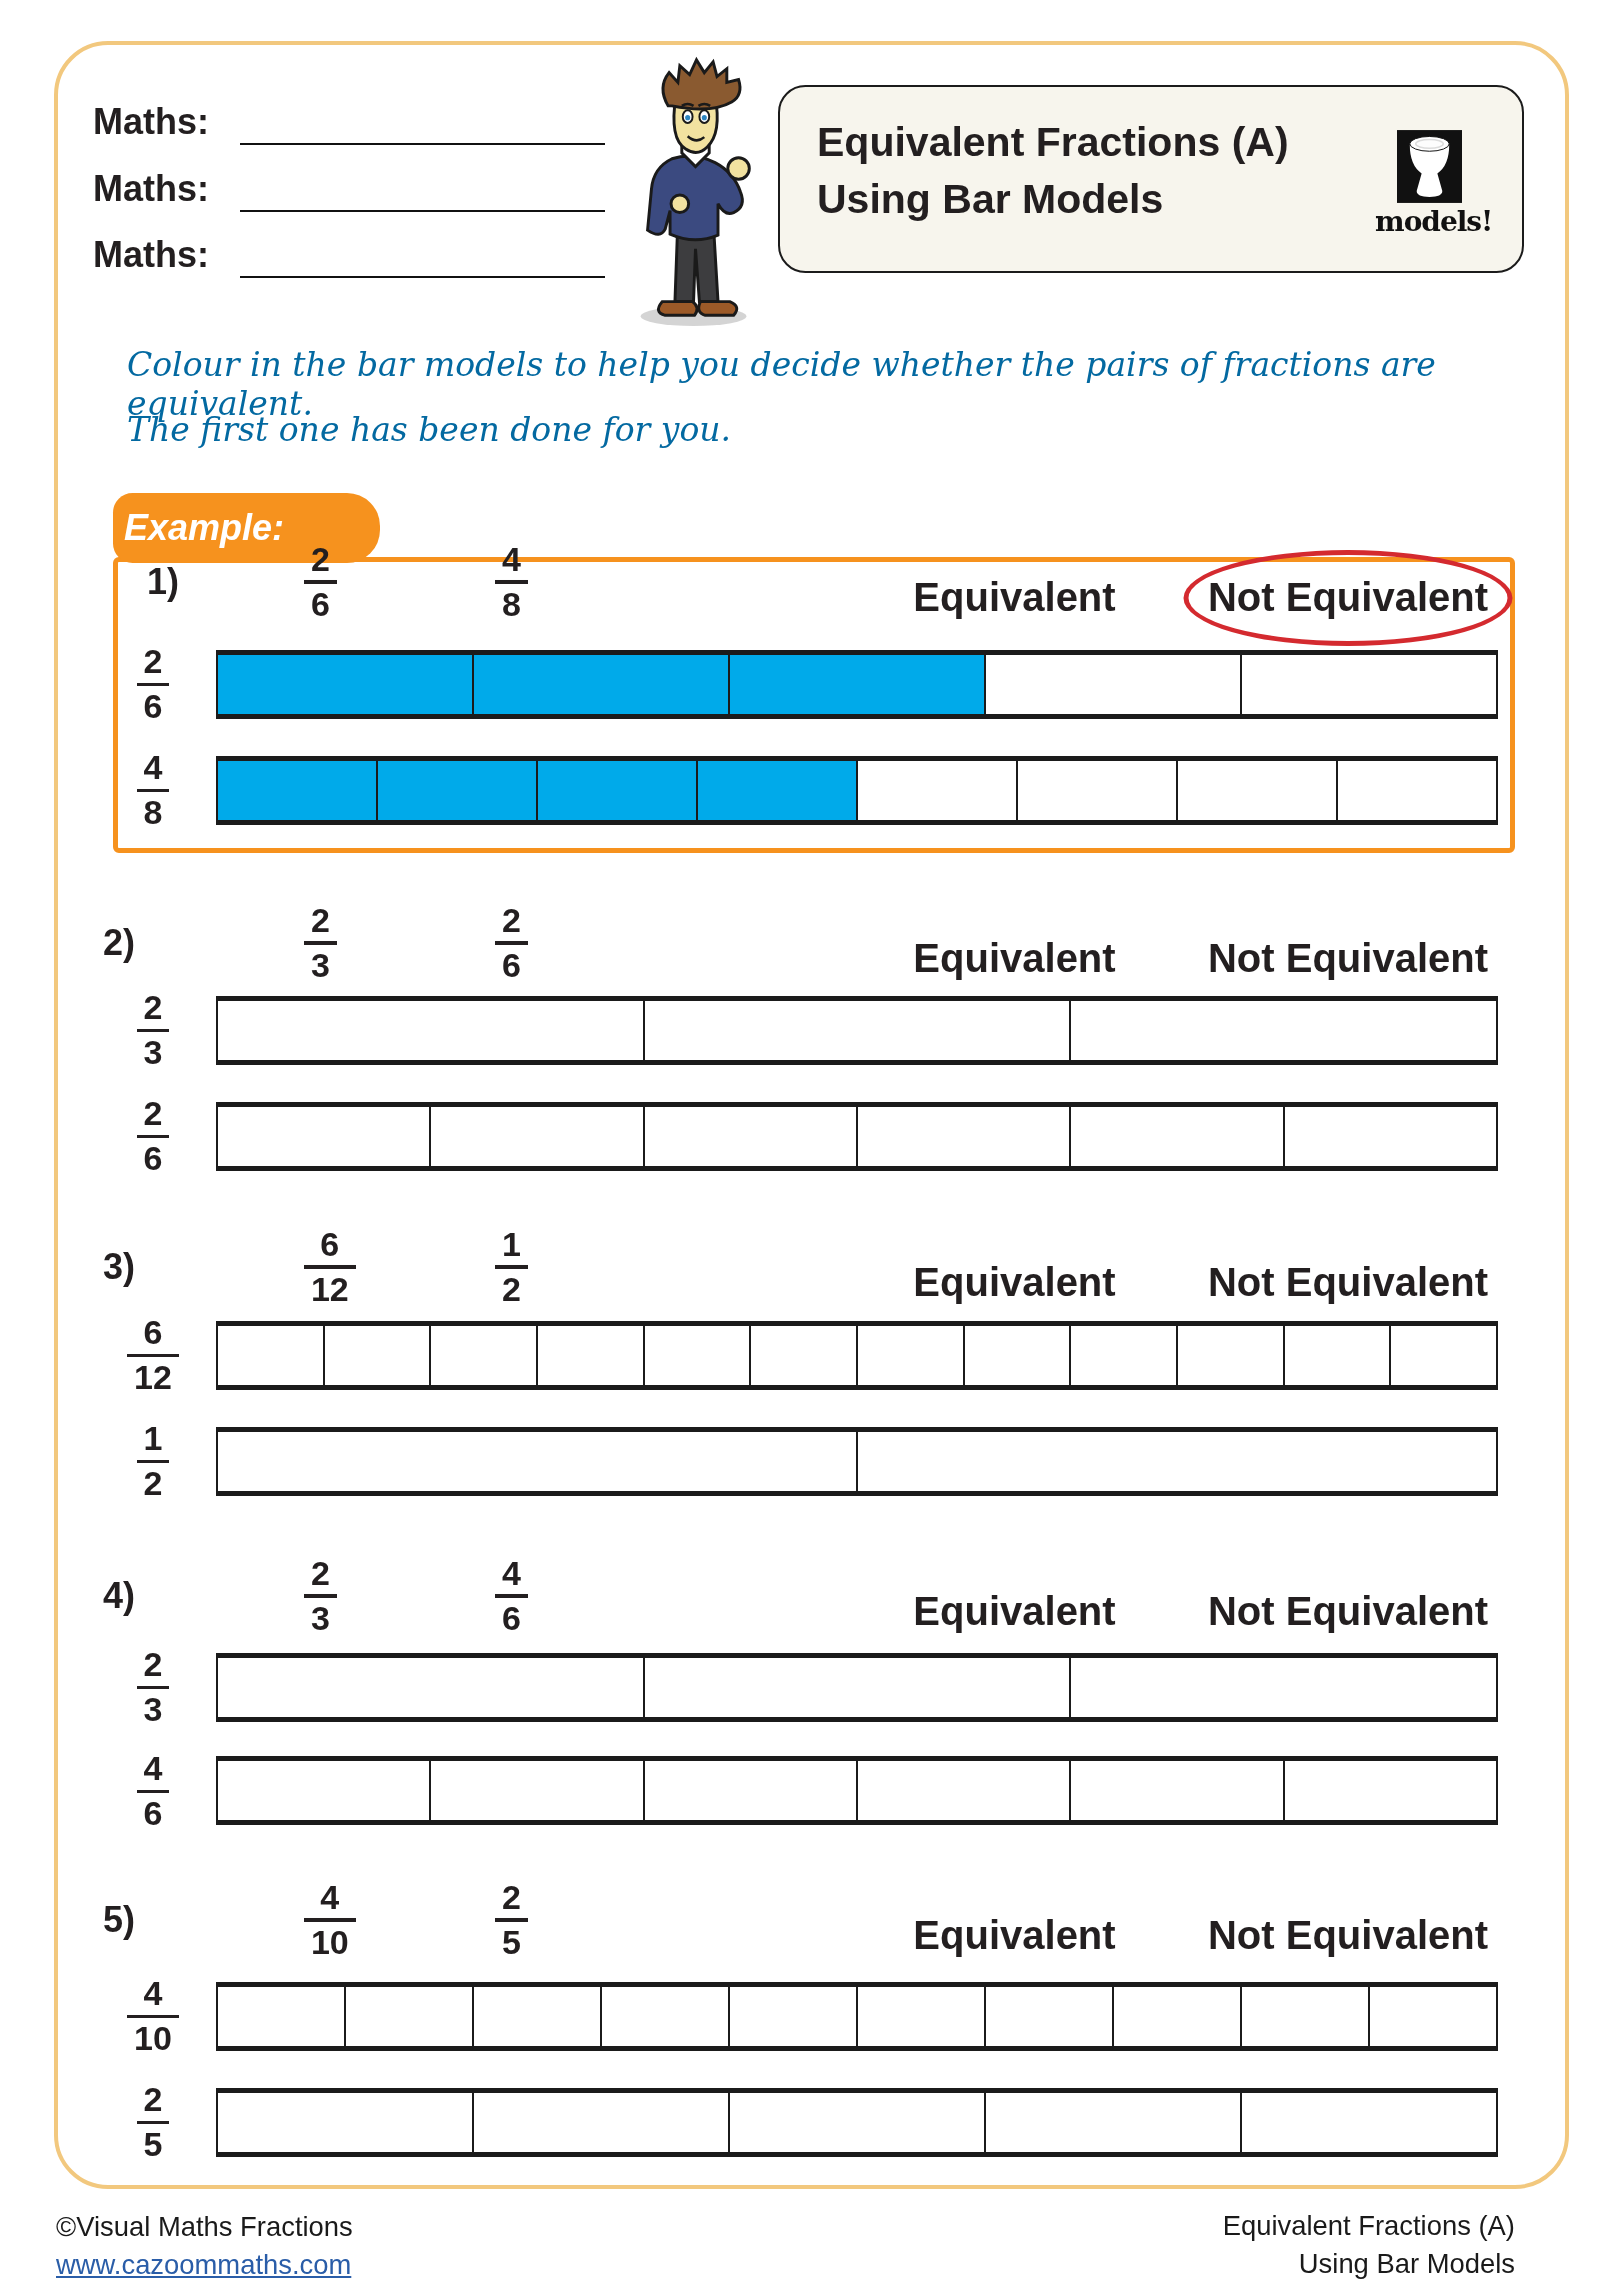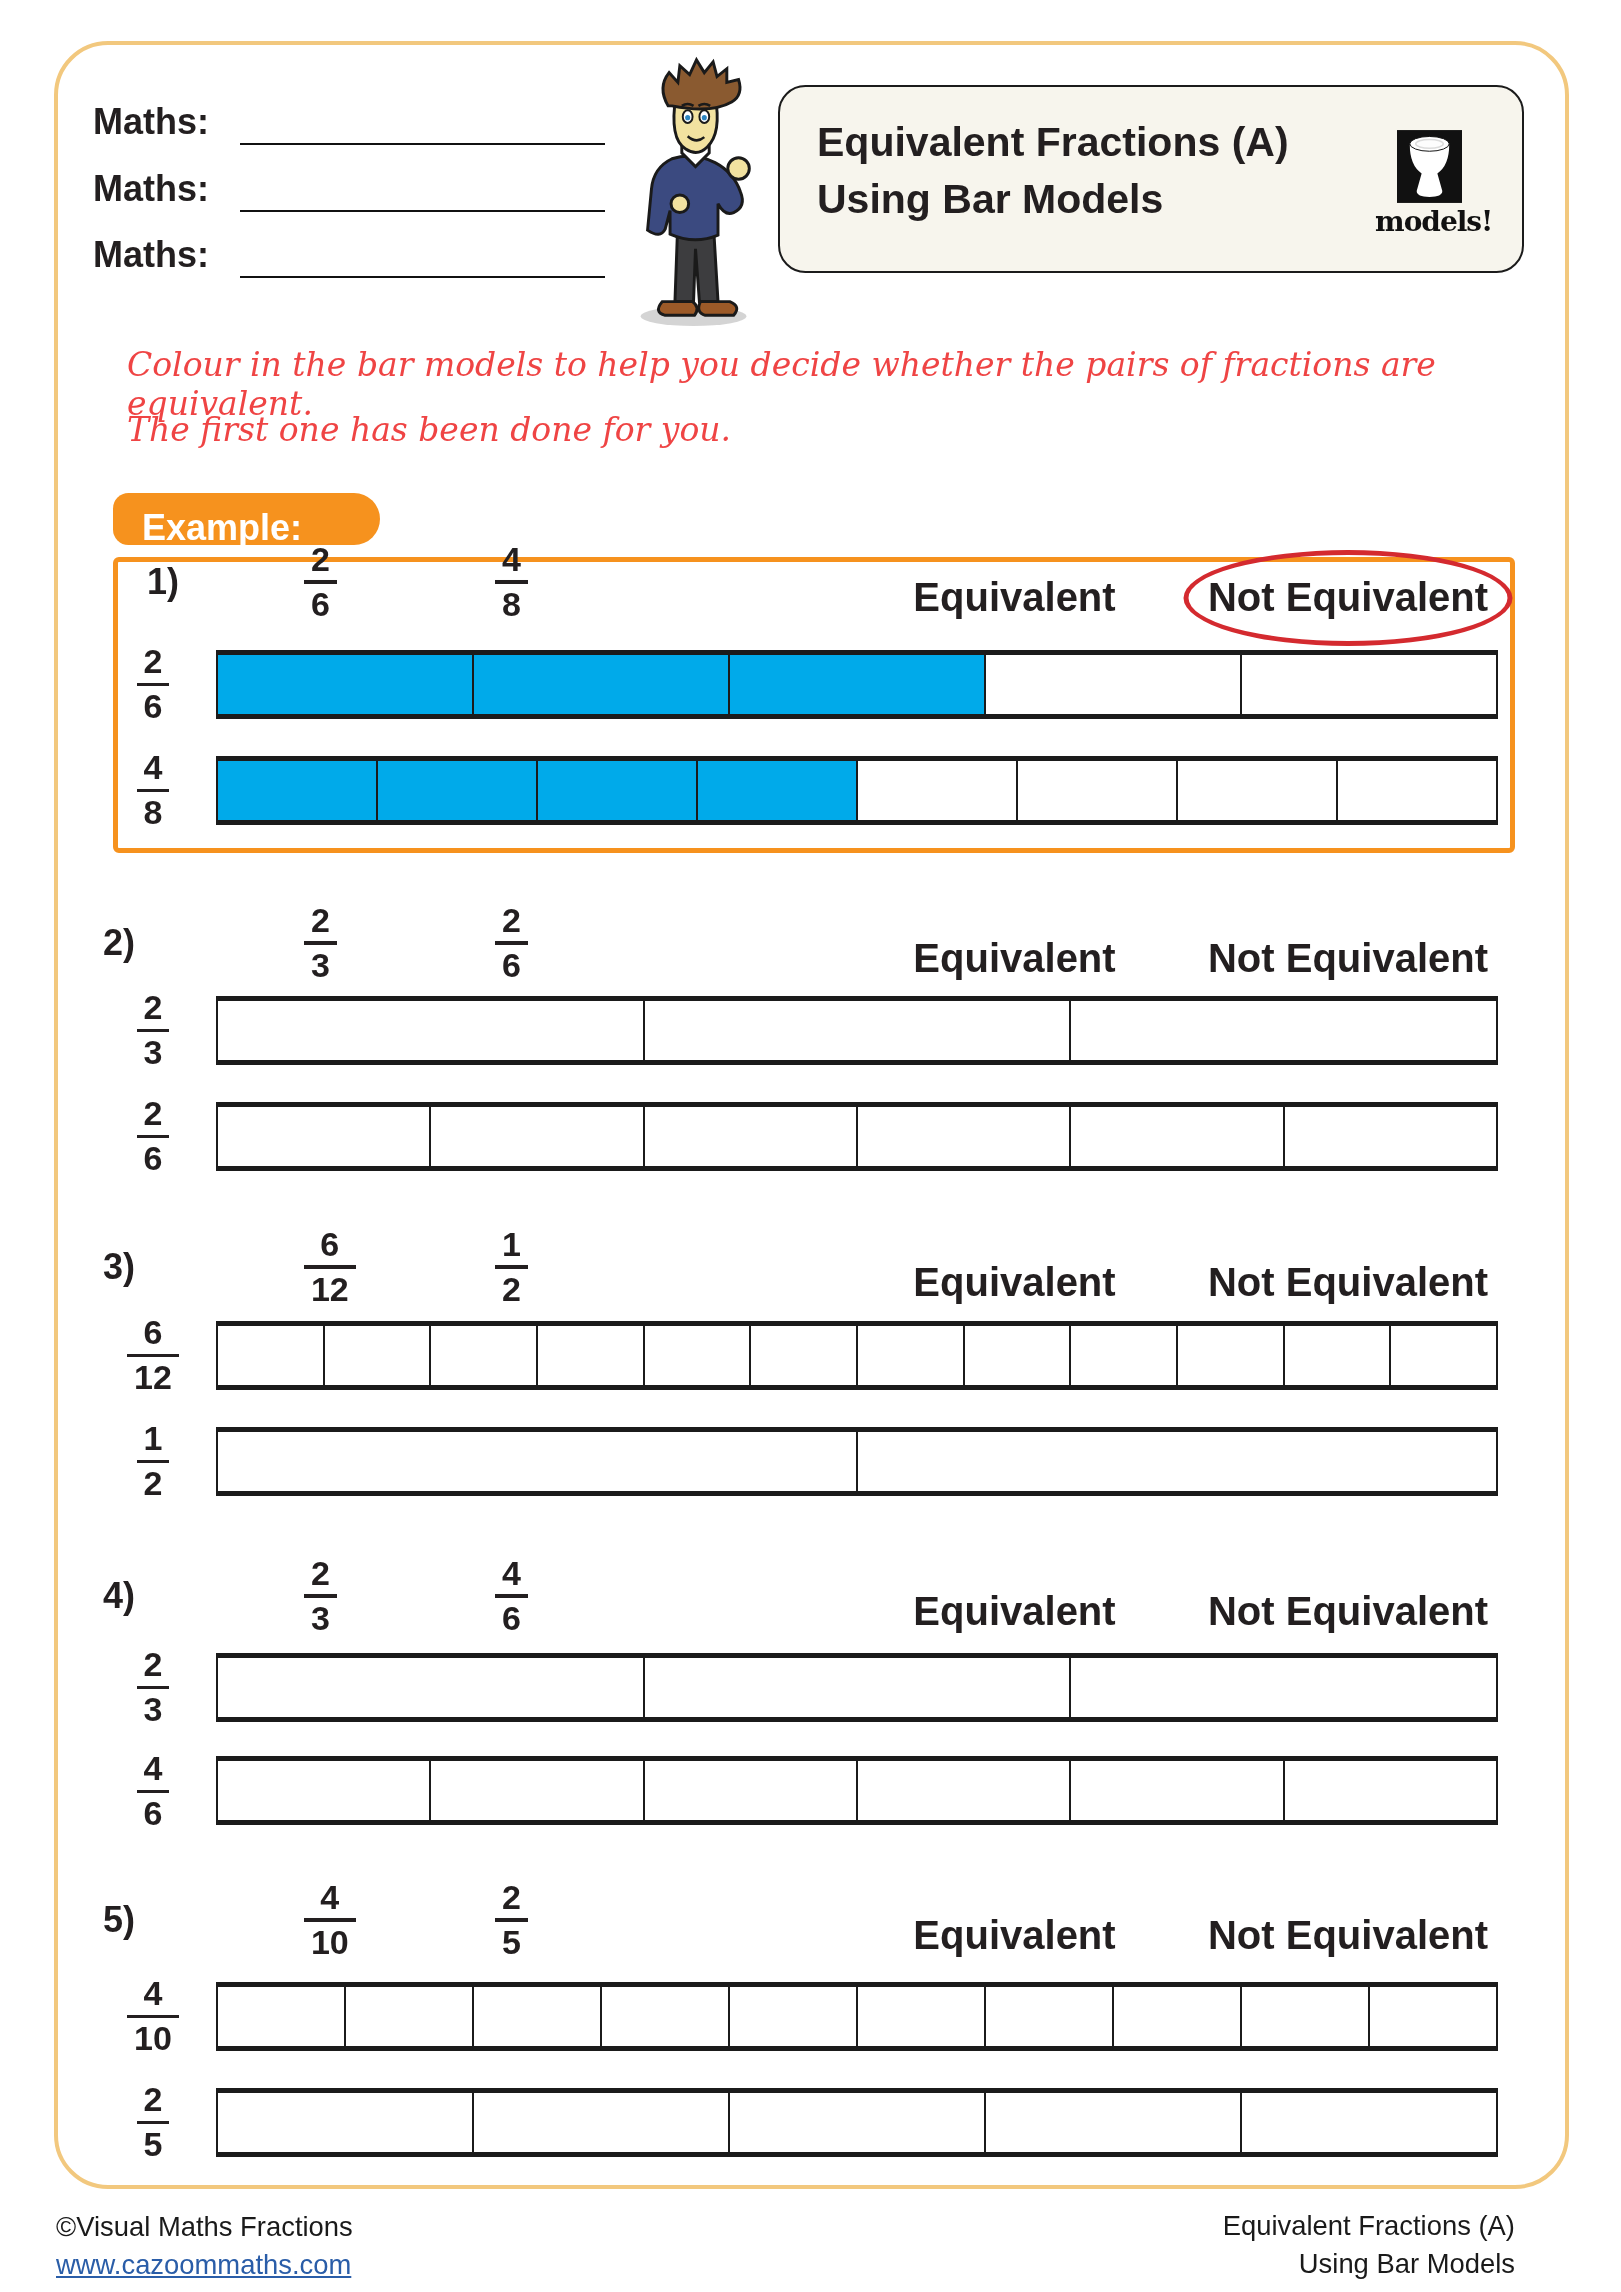--- a/index.html
+++ b/index.html
@@ -23,30 +23,30 @@
   
   .title-box{
     position:absolute;left:778px;top:85px;width:746px;height:188px;
     background:#F7F5ED;border:2.9px solid #1b1b1b;border-radius:27.4px;
   }
   .title-text{position:absolute;left:37px;top:27.4px;font-size:41px;font-weight:bold;line-height:57px;color:#231F20;}
   .logo{position:absolute;right:39px;top:43px;width:108px;text-align:center;}
   .logo svg{display:block;margin:0 auto;}
   .logo-text{font-family:"DejaVu Serif","Liberation Serif",serif;font-weight:bold;font-size:28px;color:#111;margin-top:2px;letter-spacing:-1px;}
   
-  .instr{position:absolute;left:127px;font-family:"DejaVu Serif","Liberation Serif",serif;font-style:italic;font-size:33px;color:#ef4444;}
+  .instr{position:absolute;left:127px;font-family:"DejaVu Serif","Liberation Serif",serif;font-style:italic;font-size:33px;color:#0369a1;}
   
   .example-box{
     position:absolute;left:113px;top:557px;width:1402px;height:296px;
     border:5.9px solid var(--orange);border-radius:5.9px;
   }
   .example-tab{
-    position:absolute;left:113px;top:493px;width:267px;height:52px;
+    position:absolute;left:113px;top:493px;width:267px;height:70px;
     background:var(--orange);border-radius:19.6px 33px 33px 19.6px;
-    color:#fff;font-size:36px;font-weight:bold;line-height:70px;padding-left:29px;
+    color:#fff;font-size:36px;font-weight:bold;line-height:70px;padding-left:11px;font-style:italic;
   }
   
   .q-row{position:absolute;left:0;width:1621px;height:147px;}
   .q-num{position:absolute;top:50%;transform:translateY(-50%);font-size:36px;font-weight:bold;}
   .frac{
     position:absolute;top:50%;transform:translateY(-50%);
     display:inline-flex;flex-direction:column;align-items:center;
     font-size:34px;font-weight:bold;line-height:1.02;color:var(--ink);
   }
   .frac .fnum,.frac .fden{padding:0 6.9px;}

